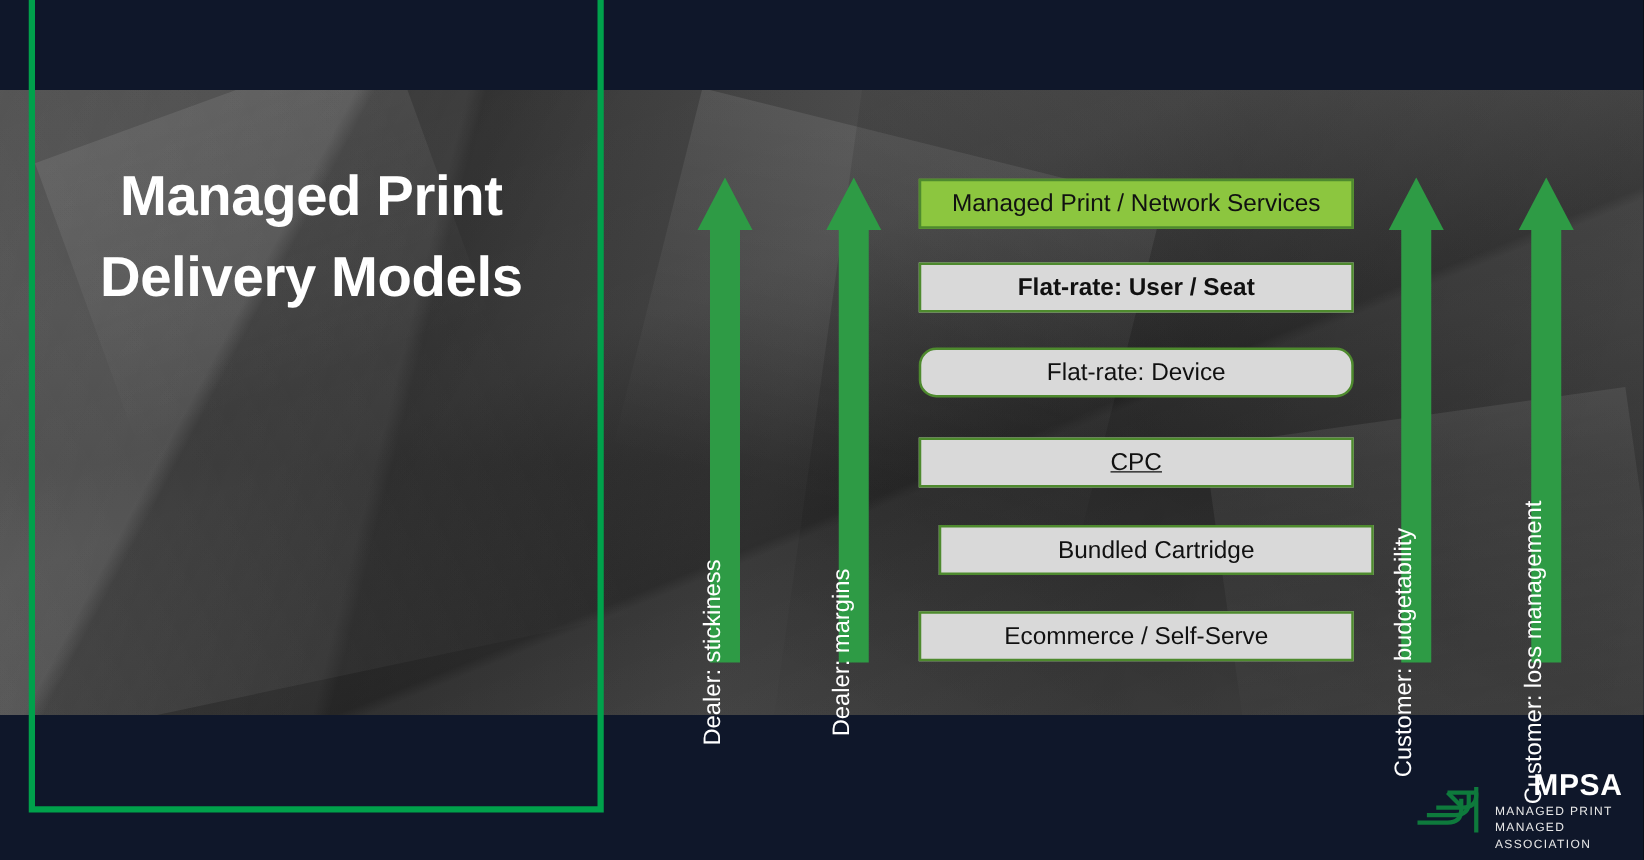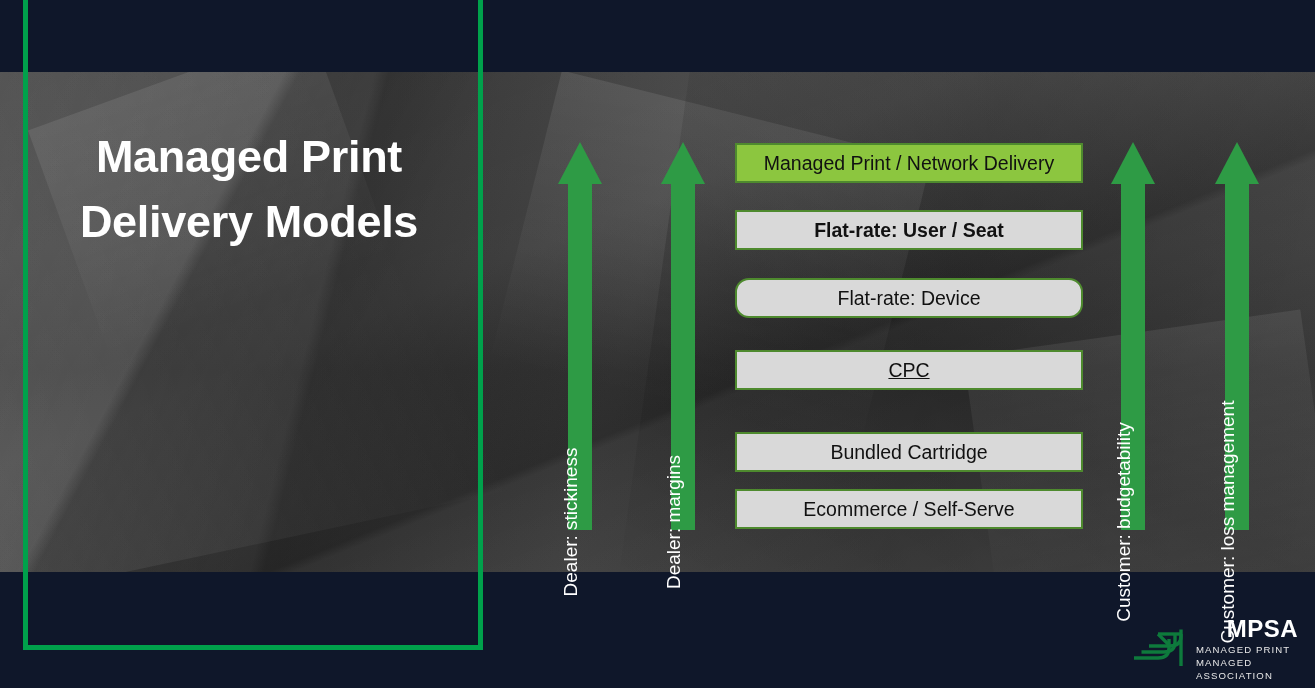--- a/index.html
+++ b/index.html
@@ -216,32 +216,32 @@
   </div>
 
   <div class="arrow" style="left:1215px; top:142px; height:388px;">
     <div class="head"></div>
     <div class="shaft" style="height:346px;">
       <span class="label">Customer:  loss management</span>
     </div>
   </div>
 
   <div class="model-box highlight" style="top:143px;">
-    <span>Managed Print / Network Delivery</span>
+    <span>Managed Print / Network Services</span>
   </div>
   <div class="model-box" style="top:210px;font-weight:bold;">
     <span>Flat-rate: User / Seat</span>
   </div>
   <div class="model-box" style="top:278px;border-radius:14px;">
     <span>Flat-rate: Device</span>
   </div>
   <div class="model-box" style="top:350px;text-decoration:underline;">
     <span>CPC</span>
   </div>
-  <div class="model-box" style="top:432px;">
+  <div class="model-box" style="top:420px;margin-left:16px;">
     <span>Bundled Cartridge</span>
   </div>
   <div class="model-box" style="top:489px;">
     <span>Ecommerce / Self-Serve</span>
   </div>
 
   <div id="logo">
     <svg id="logo-mark" viewBox="0 0 58 44">
       <g fill="none" stroke="#0E7A3C" stroke-width="3.4">
         <path d="M6 30 H30 Q41 30 41 20 V11"></path>

